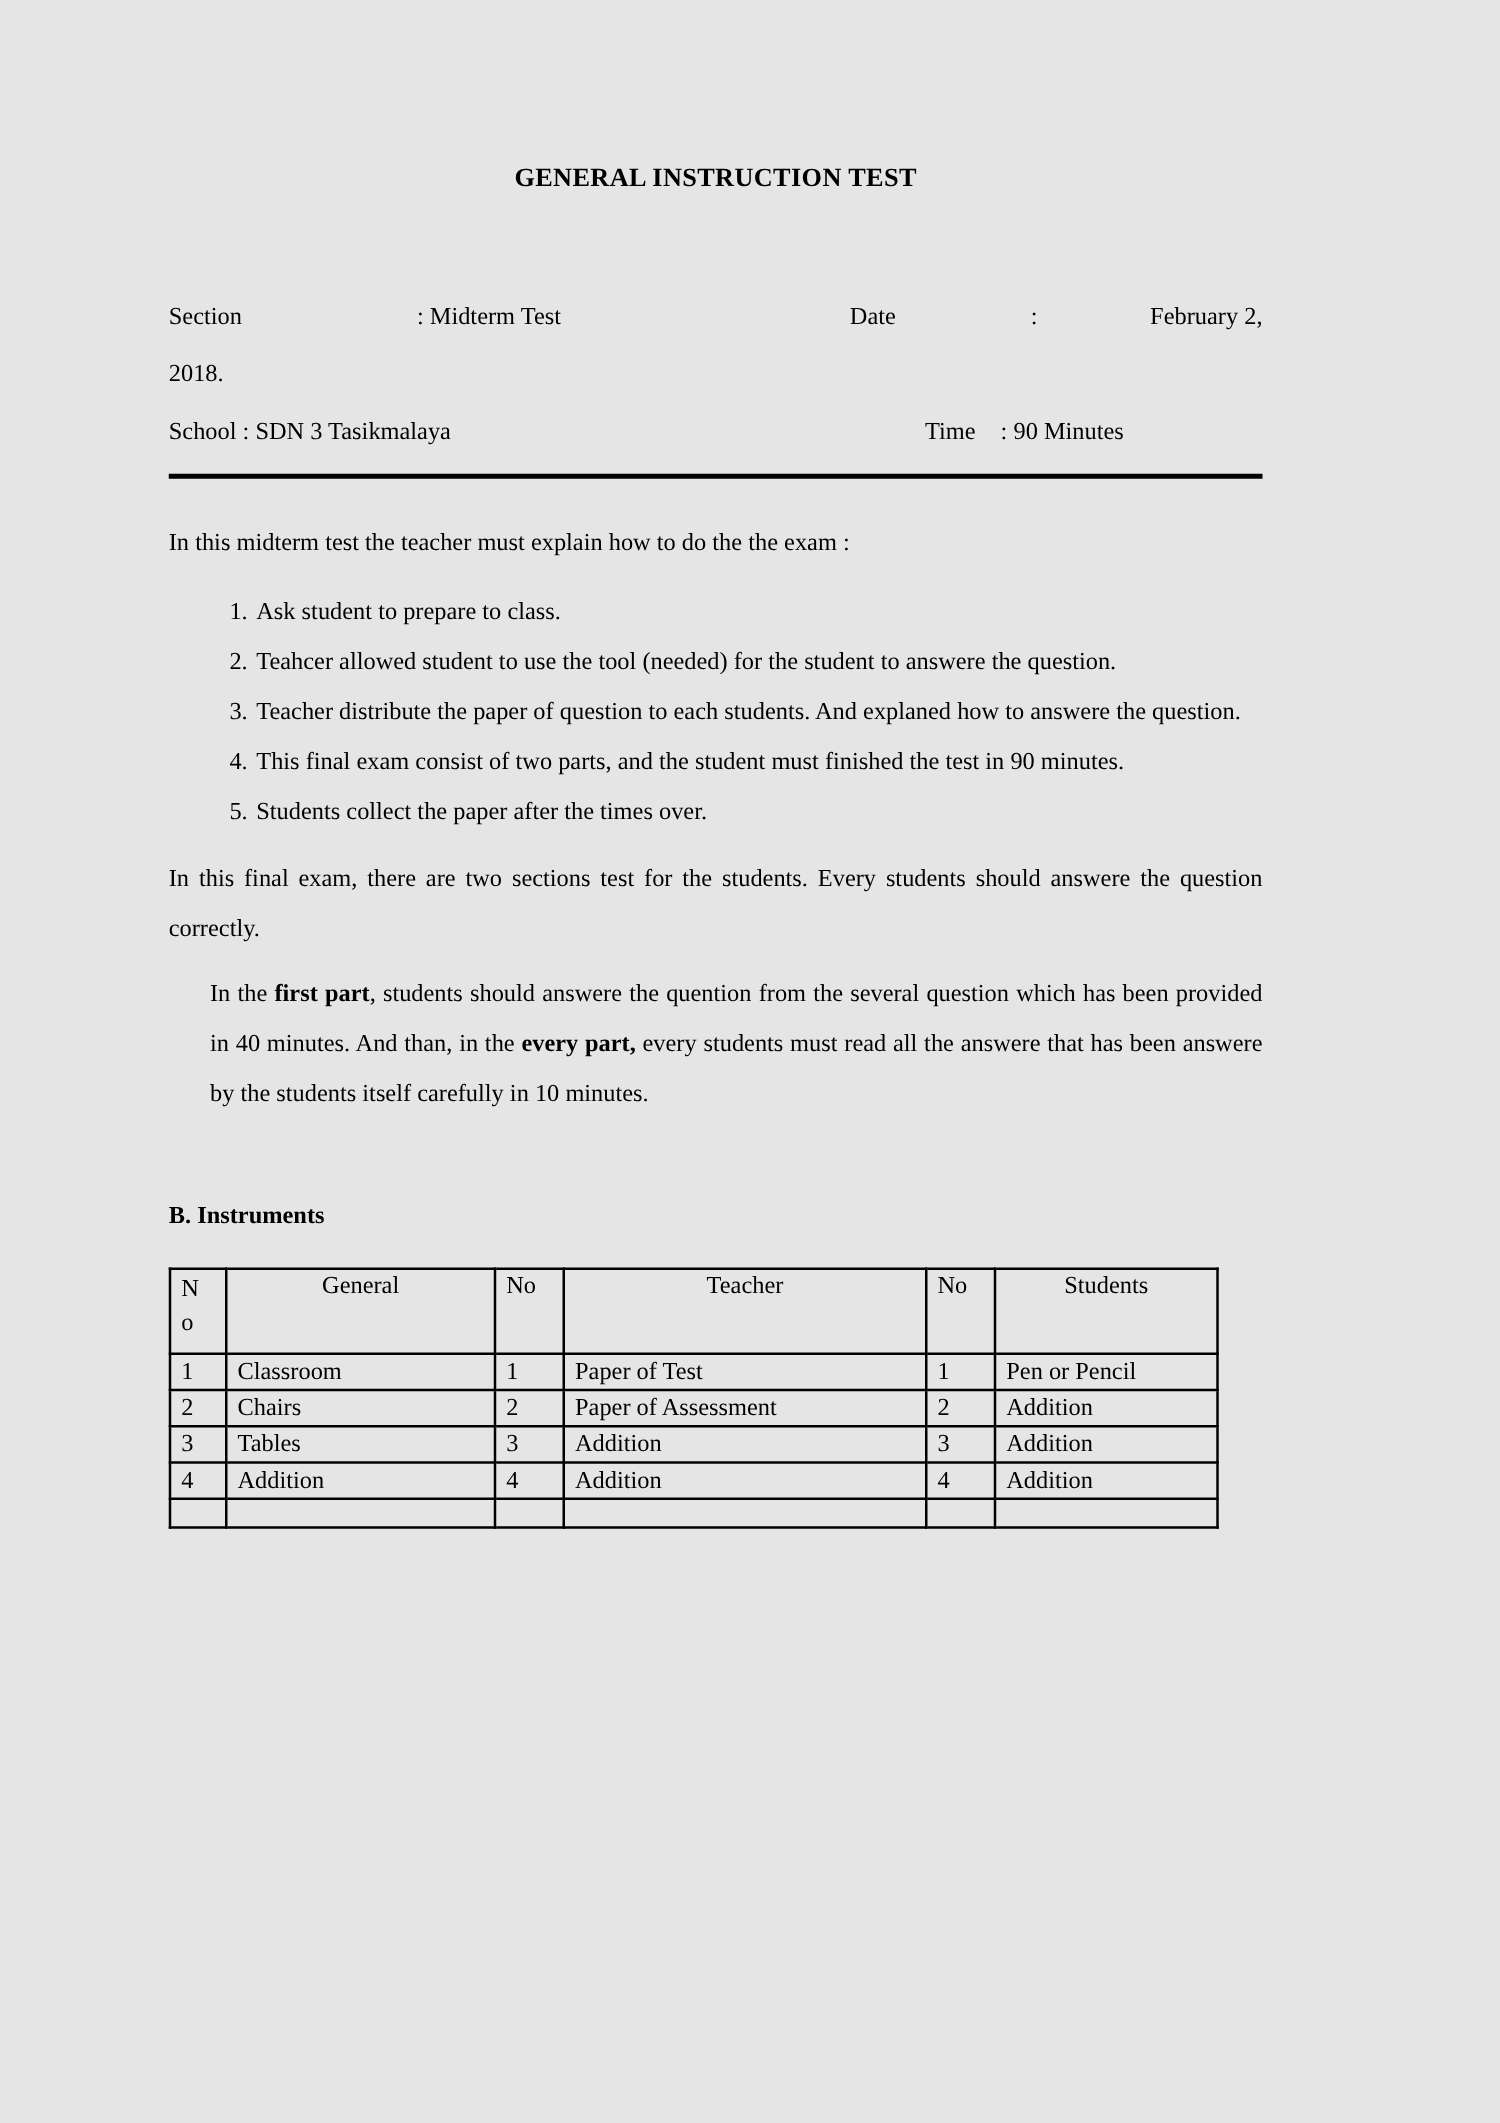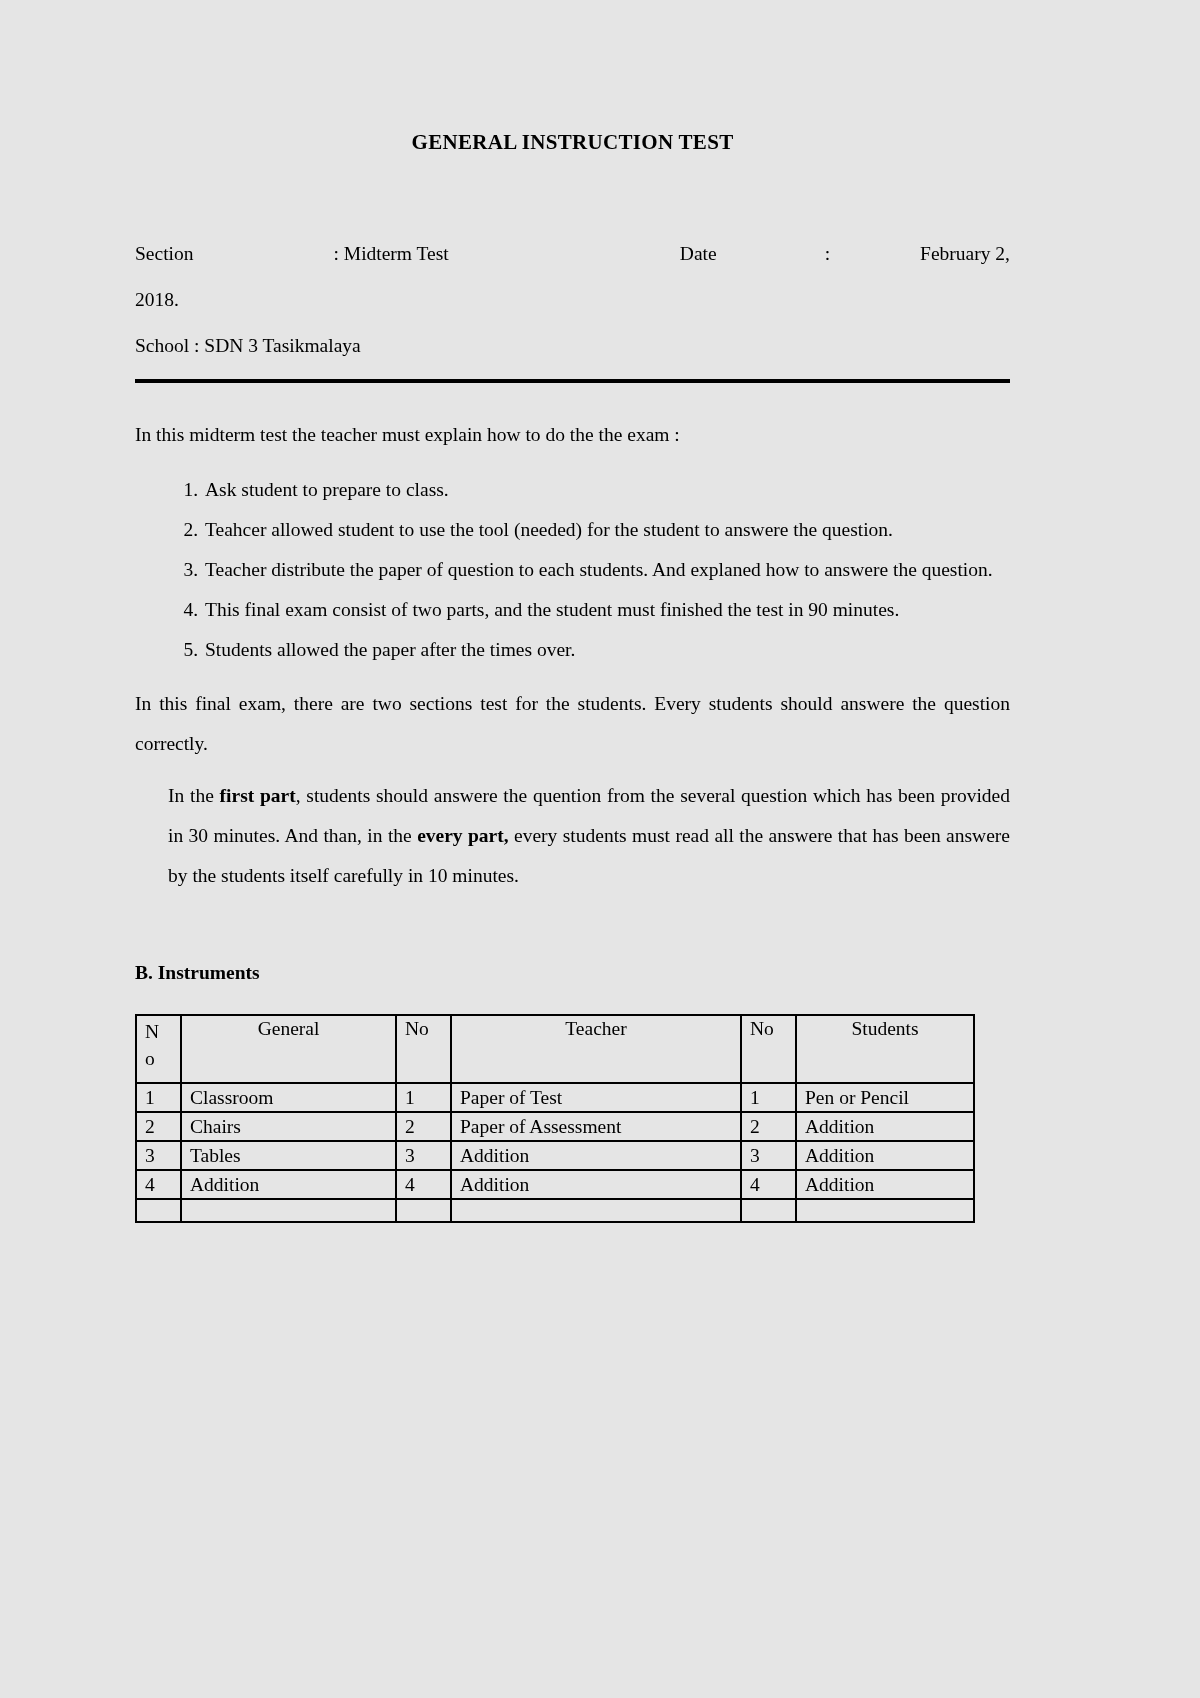--- a/index.html
+++ b/index.html
@@ -122,39 +122,44 @@
         <span class="gap-sm"></span>
         <span>February  2,</span>
       </span>
     </div>
     <div class="meta-row">
       <span>2018.</span>
     </div>
     <div class="meta-row meta-row-3">
       <span class="school">School : SDN 3 Tasikmalaya</span>
       <span class="spacer"></span>
+      <span class="time-group">
+        <span>Time</span>
+        <span class="gap-sm"></span>
+        <span>: 90 Minutes</span>
+      </span>
     </div>
   </div>
 
   <hr class="rule">
 
 
   <p class="para intro">In this midterm test the teacher must explain how to do the the exam :</p>
 
   <ol class="steps">
     <li>Ask student to prepare to class.</li>
     <li>Teahcer allowed student to use the tool (needed) for the student to answere the question.</li>
     <li>Teacher distribute the paper of question to each students. And explaned how to answere the question.</li>
     <li>This final exam consist of two parts, and the student must finished the test in 90 minutes.</li>
-    <li>Students allowed the paper after the times over.</li>
+    <li>Students collect the paper after the times over.</li>
   </ol>
 
   <p class="para para-final">In this final exam, there are two sections test for the students. Every students should answere the question correctly.</p>
 
-  <p class="para para-parts"><span>In the </span><b>first part</b><span>, students should answere the quention from the several question which has been provided in 30 minutes. And than, in the </span><b>every part,</b><span> every students must read all the answere that has been answere by the students itself carefully in 10 minutes.</span></p>
+  <p class="para para-parts"><span>In the </span><b>first part</b><span>, students should answere the quention from the several question which has been provided in 40 minutes. And than, in the </span><b>every part,</b><span> every students must read all the answere that has been answere by the students itself carefully in 10 minutes.</span></p>
 
   <p class="heading heading-b">B. Instruments</p>
 
   <table class="inst-table">
     <colgroup>
       <col class="col-no">
         <col class="col-general">
         <col class="col-no2">
         <col class="col-teacher">
         <col class="col-no3">

